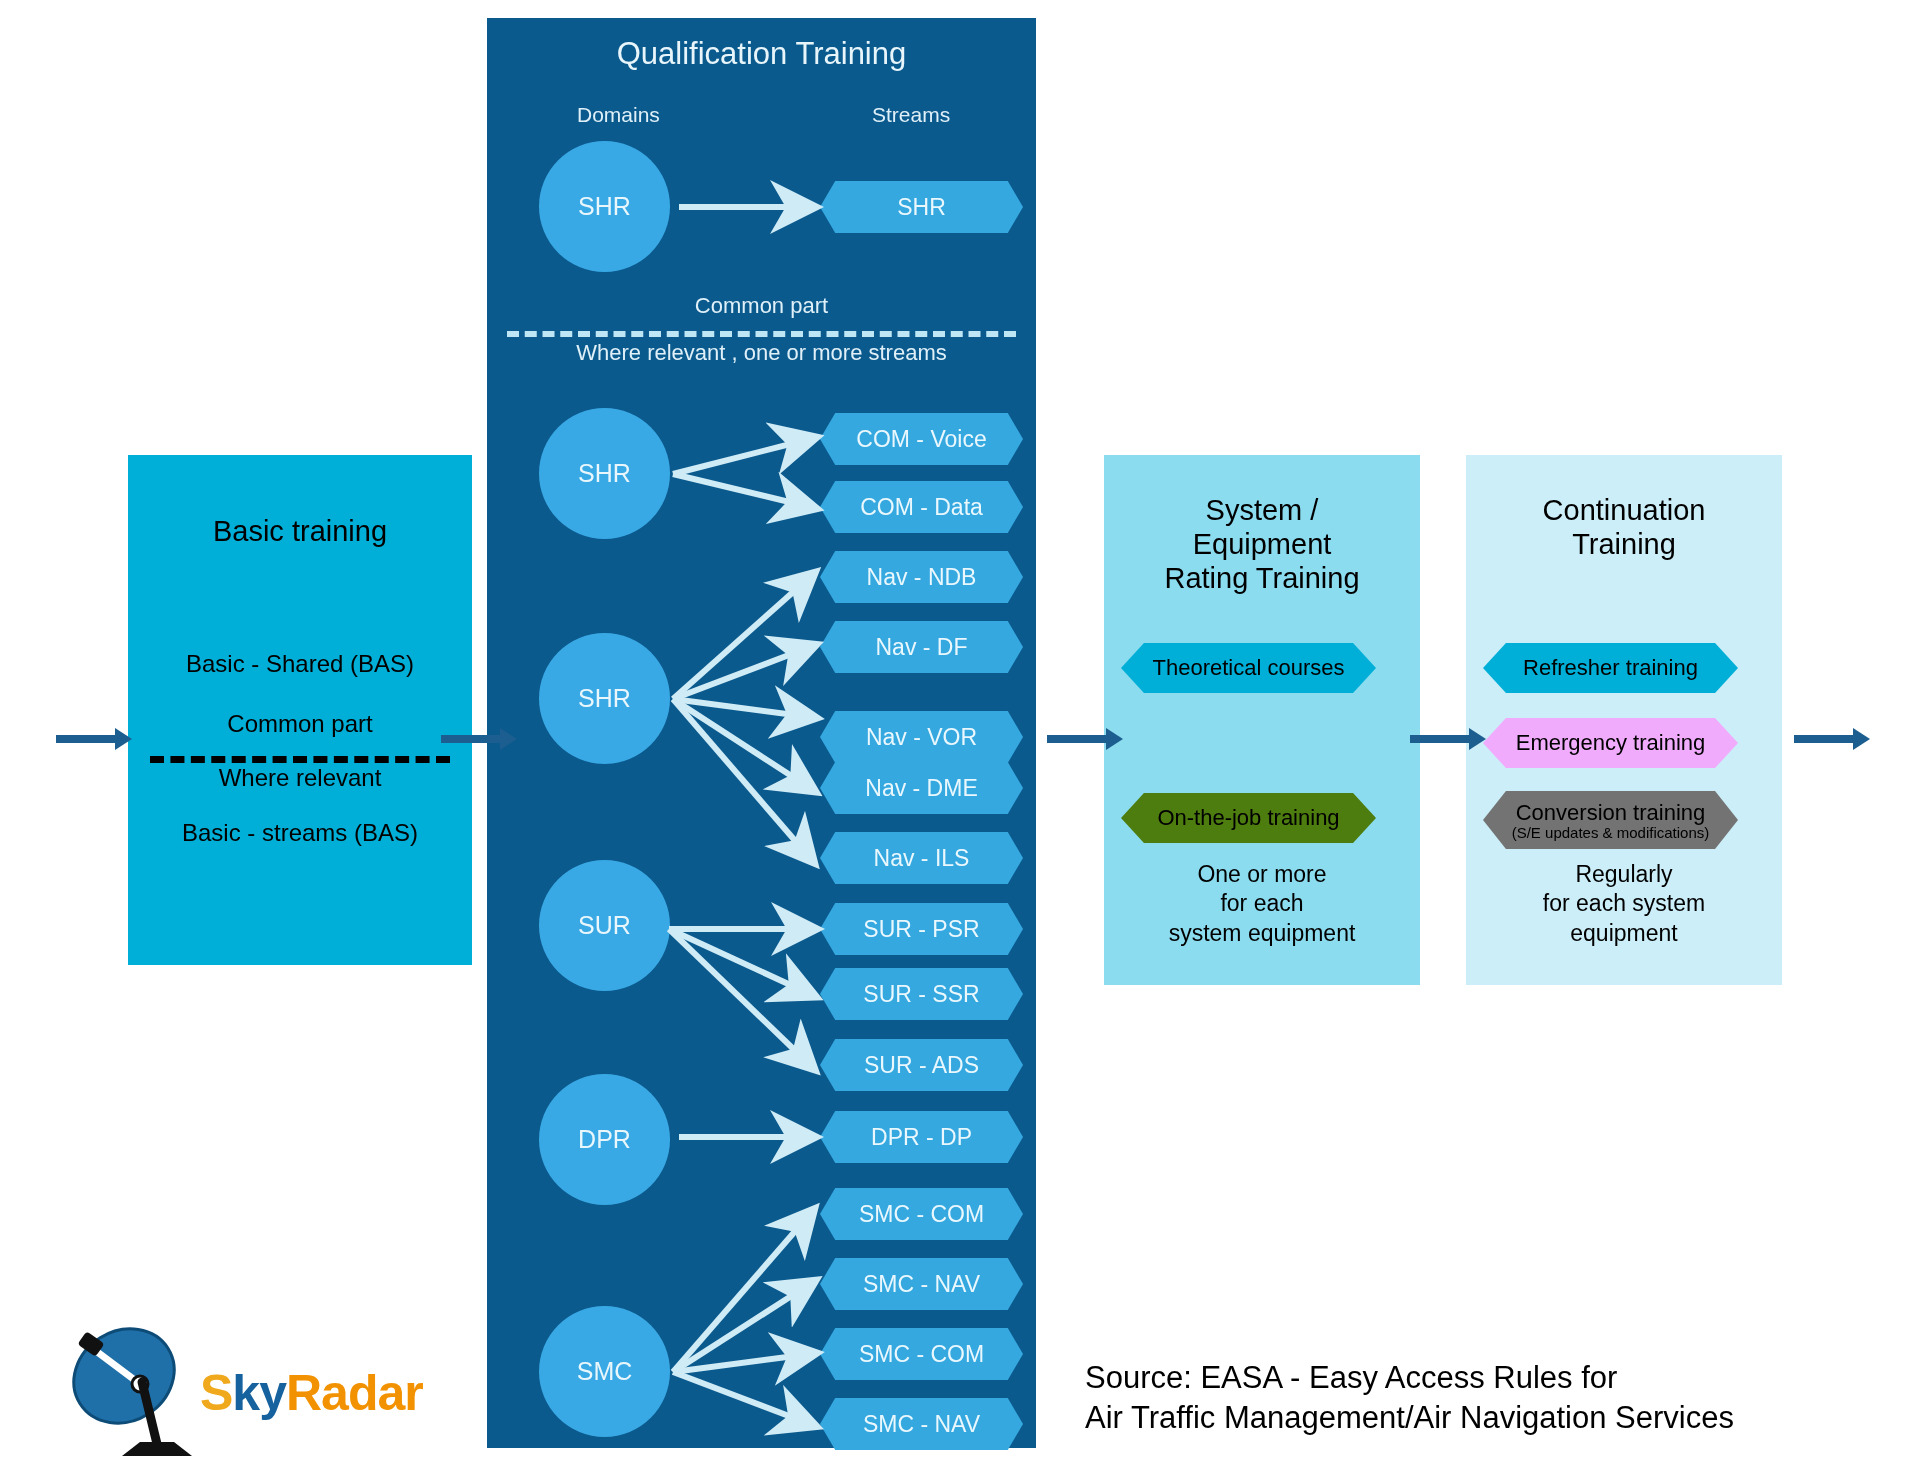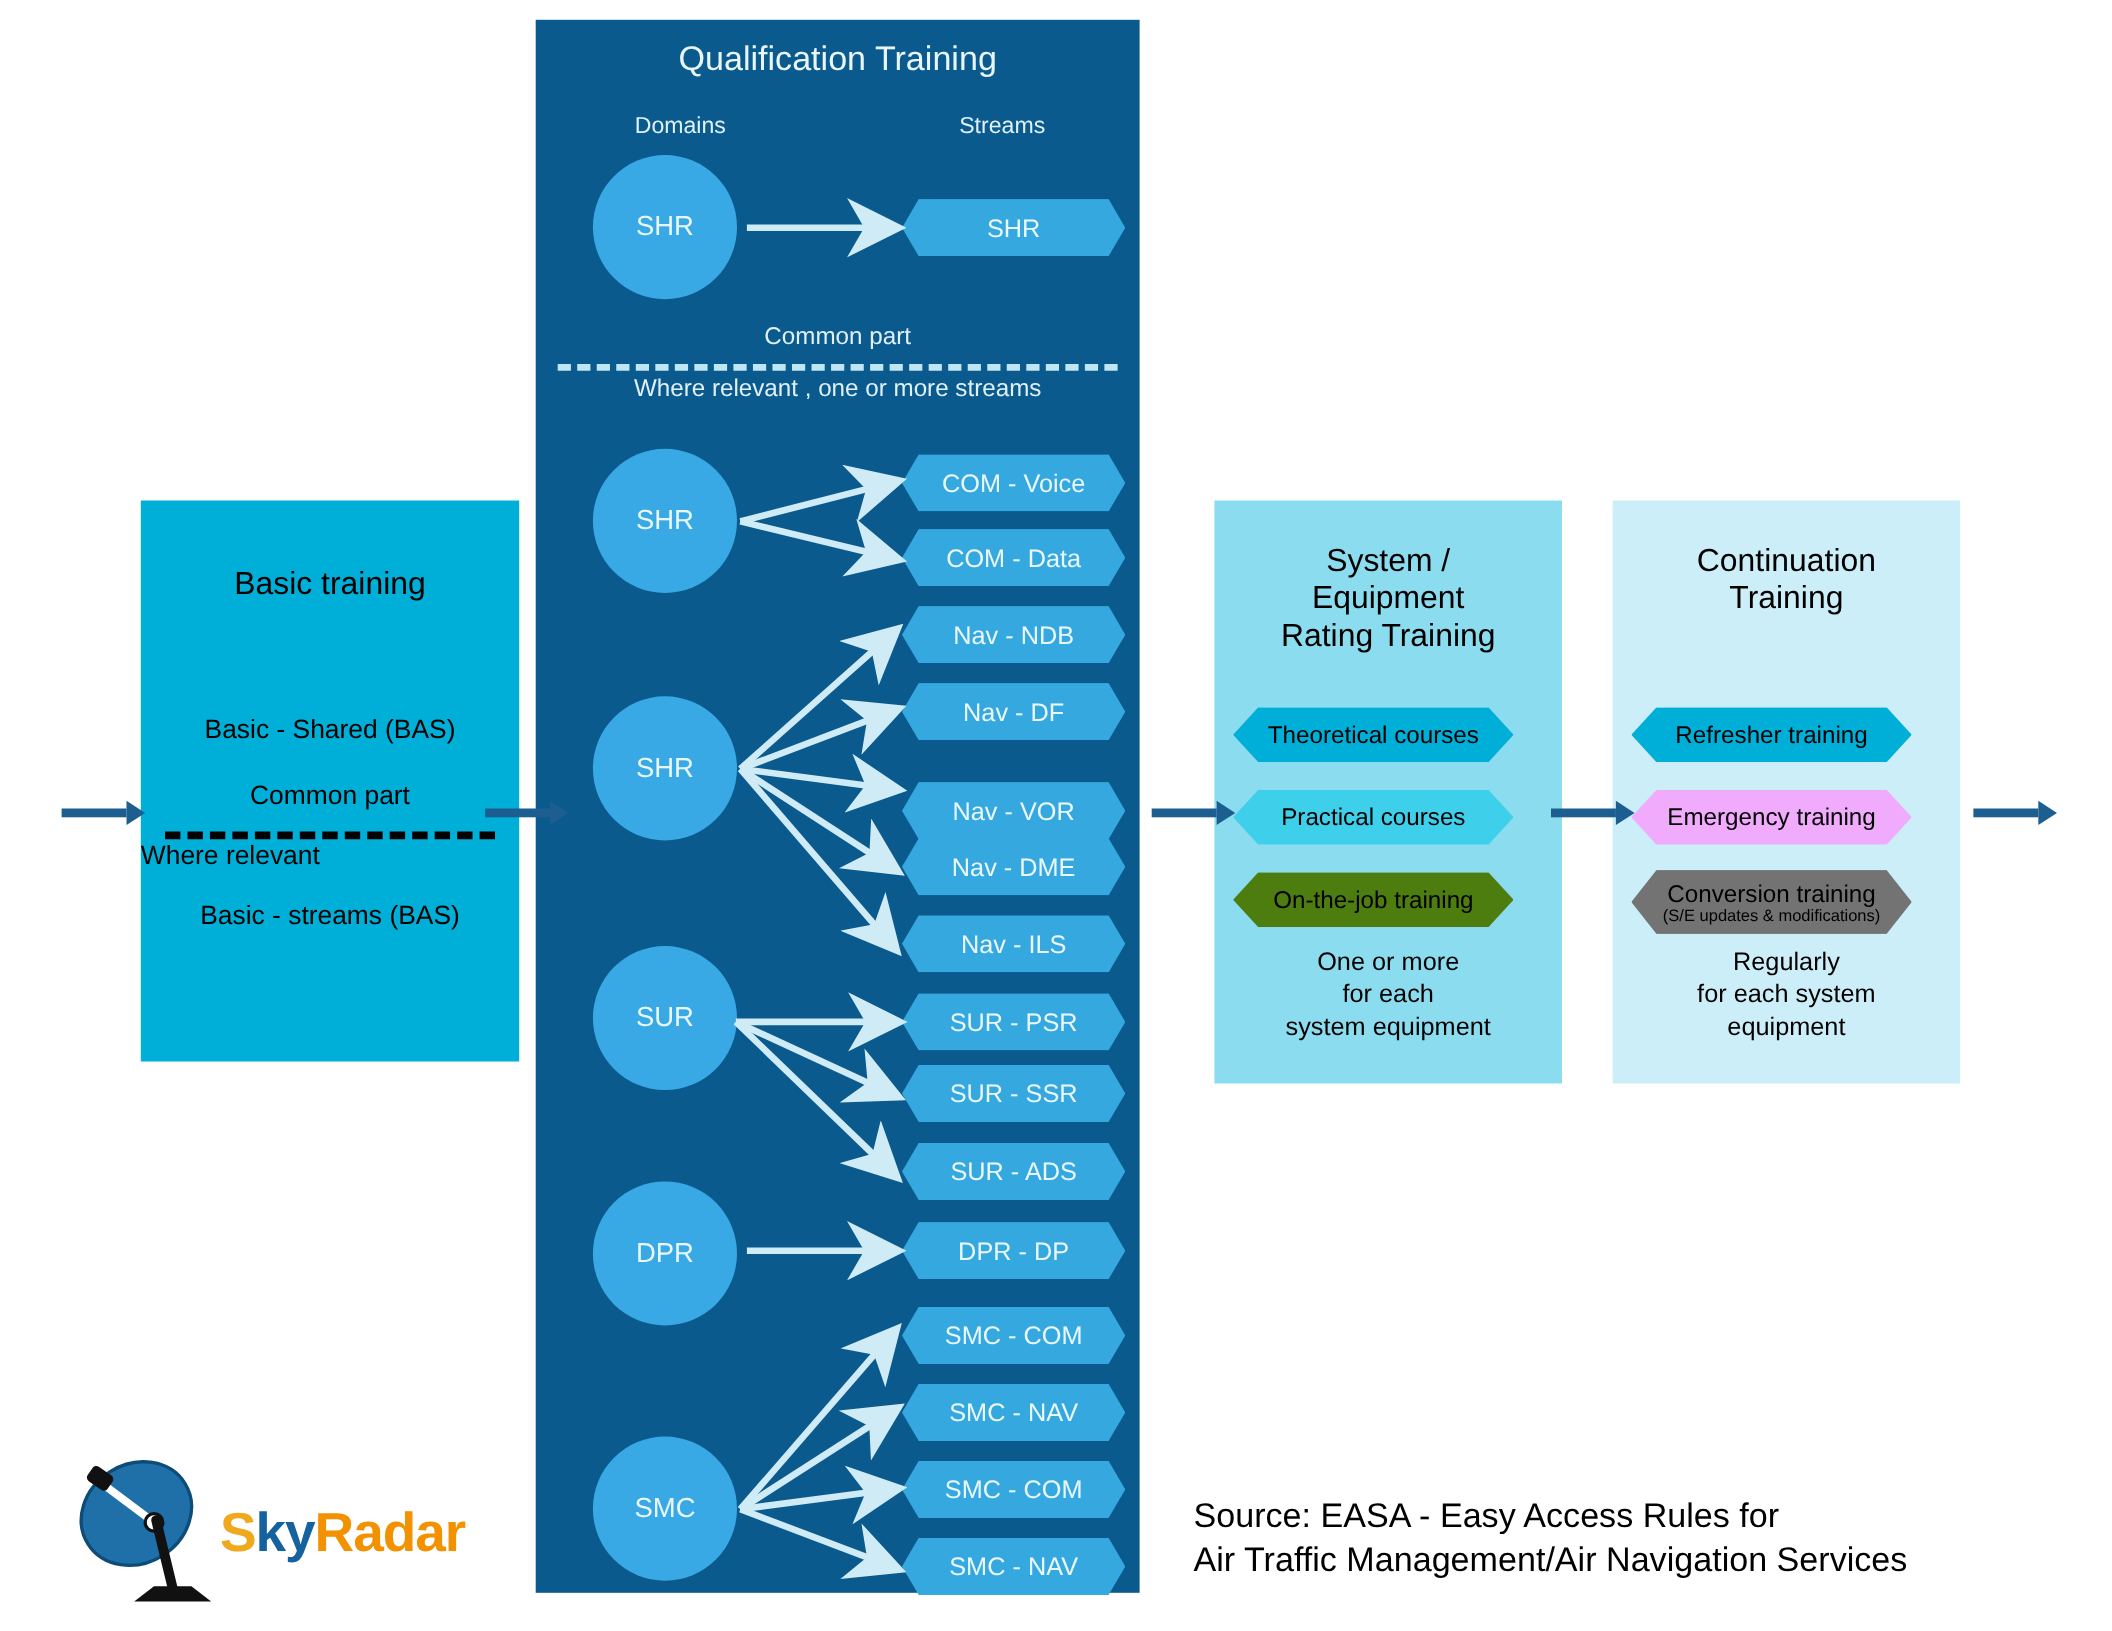--- a/index.html
+++ b/index.html
@@ -18,21 +18,21 @@
   #basic-title{
     position:absolute;left:0;right:0;top:60px;text-align:center;
     font-size:29px;color:#000;
   }
   #basic-line1{position:absolute;left:0;right:0;top:195px;text-align:center;font-size:24px;color:#000;}
   #basic-common{position:absolute;left:0;right:0;top:255px;text-align:center;font-size:24px;color:#000;}
   #basic-dash{
     position:absolute;left:22px;right:22px;top:301px;height:0;
     border-top:7px dashed #000;
   }
-  #basic-where{position:absolute;left:0;right:0;top:309px;text-align:left;font-size:24px;color:#000;}
+  #basic-where{position:absolute;left:0;right:0;top:309px;text-align:center;font-size:24px;color:#000;}
   #basic-line2{position:absolute;left:0;right:0;top:364px;text-align:center;font-size:24px;color:#000;}
 
   
   #qual-panel{
     left:487px;top:18px;width:549px;height:1430px;
     background:#0B5A8E;
   }
   #qual-title{
     position:absolute;left:0;right:0;top:18px;text-align:center;
     font-size:31px;color:#e8f6fb;
@@ -196,23 +196,20 @@
       <line x1="186" y1="1354" x2="323" y2="1336"></line>
       <line x1="186" y1="1354" x2="323" y2="1406"></line>
     </g>
   </svg>
 </div>
 
 <div class="abs" id="sys-panel">
   <div class="panel-title">System /<br>Equipment<br>Rating Training</div>
   <div class="chev" style="left:17px;top:188px;width:255px;background:#00AFD7;">
     <span>Theoretical courses</span>
-  </div>
-  <div class="chev" style="left:17px;top:263px;width:255px;background:#3ED0EA;">
-    <span>Practical courses</span>
   </div>
   <div class="chev" style="left:17px;top:338px;width:255px;background:#4d7c0f;">
     <span>On-the-job training</span>
   </div>
   <div class="footnote" style="top:405px;">One or more<br>for each<br>system equipment</div>
 </div>
 
 <div class="abs" id="cont-panel">
   <div class="panel-title">Continuation<br>Training</div>
   <div class="chev" style="left:17px;top:188px;width:255px;background:#00AFD7;">

